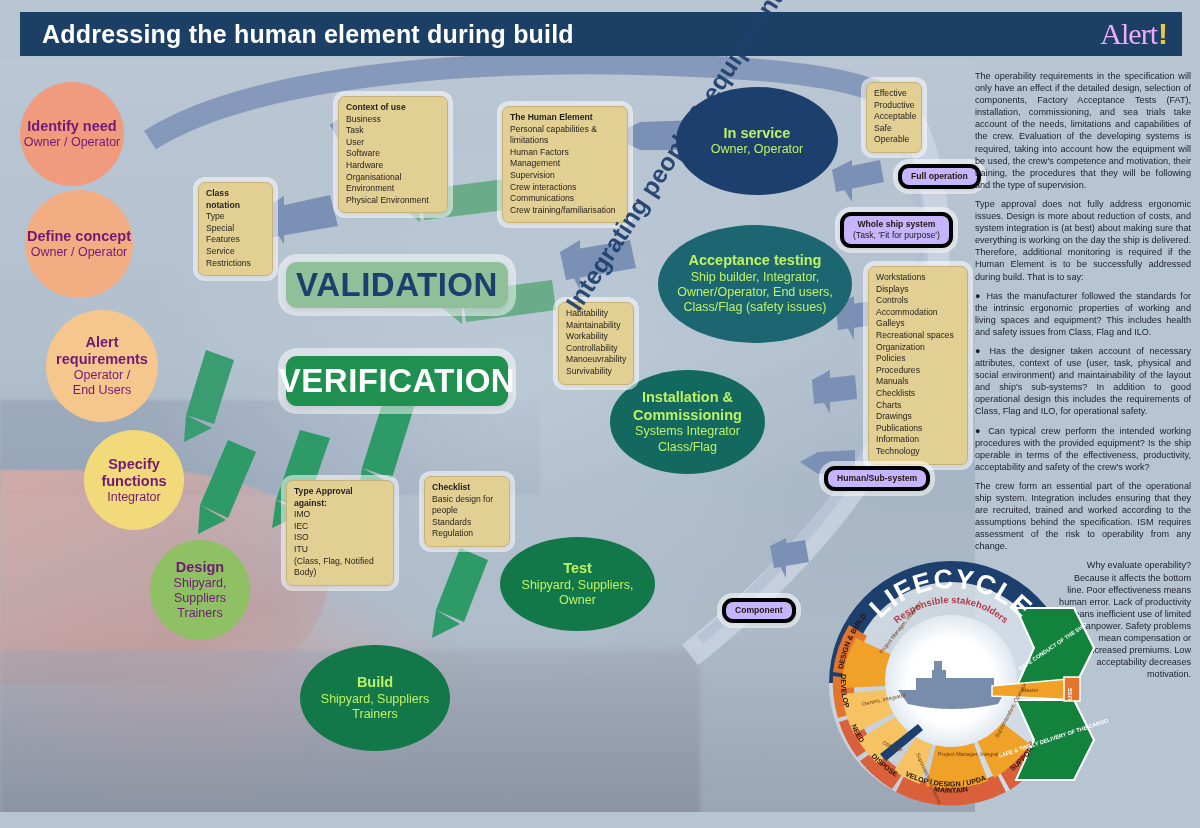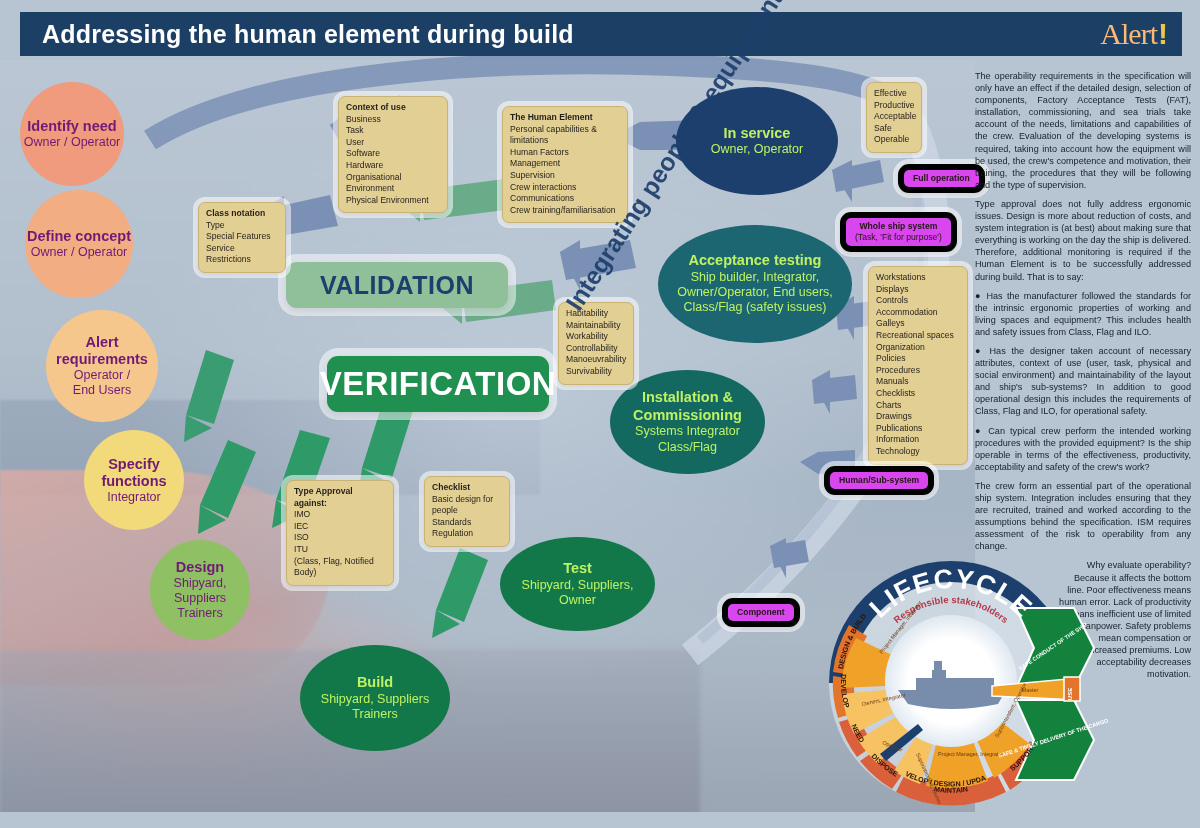--- a/index.html
+++ b/index.html
@@ -45,21 +45,21 @@
   .header {
     position: absolute; left: 20px; top: 12px; width: 1162px; height: 44px;
     background: #1c3f66;
     display: flex; align-items: center; justify-content: space-between;
     padding: 0 14px 0 22px;
   }
   .header-title {
     color: #ffffff; font-size: 25px; font-weight: bold; letter-spacing: .2px;
   }
   .logo { display:flex; align-items: baseline; }
-  .logo-text { color:#fdba74; font-size: 30px; font-weight: 300; letter-spacing: -1px; font-family:"Liberation Serif", serif;}
+  .logo-text { color:#f0abfc; font-size: 30px; font-weight: 300; letter-spacing: -1px; font-family:"Liberation Serif", serif;}
   .logo-bang { color:#e8c84a; font-size: 30px; font-weight: 600; margin-left:1px;}
 
   
   .circle {
     position: absolute; border-radius: 50%;
     display: flex; flex-direction: column; align-items: center; justify-content: center;
     text-align: center; color: #701a75; line-height: 1.18;
   }
   .circle .c-title { font-weight: bold; font-size: 14.5px; }
   .circle .c-sub { font-size: 12.5px; }
@@ -75,34 +75,34 @@
     position: absolute;
     background: #e2cf94;
     border: 1px solid #c8b275;
     border-radius: 7px;
     padding: 5px 7px 6px 7px;
     font-size: 8.6px; line-height: 1.35; color: #231f1a;
     box-shadow: 0 0 0 5px rgba(255,255,255,.55), 0 2px 4px rgba(0,0,0,.18);
   }
   .card .card-title { font-weight: bold; display:block; }
   .pill {
-    position: absolute; background:#d946ef; border:6px solid #000000;
+    position: absolute; background:#c4b5fd; border:4px solid #000000;
     border-radius: 11px; padding: 3px 9px;
     font-size: 8.6px; line-height:1.3; font-weight: bold; color:#241512; text-align:center;
     box-shadow: 0 0 0 5px rgba(255,255,255,.55), 0 2px 4px rgba(0,0,0,.18);
   }
   .pill .pill-sub { font-weight: normal; display:block; }
 
   .banner {
     position:absolute; border-radius: 11px;
     display:flex; align-items:center; justify-content:center;
     font-weight: bold; font-style: normal; letter-spacing:.5px;
     box-shadow: 0 0 0 8px rgba(255,255,255,.5), 0 3px 6px rgba(0,0,0,.2);
   }
-  #banner-validation { background:#8fc09a; color:#1d3f6d; font-size:25px; }
+  #banner-validation { background:#8fc09a; color:#1d3f6d; font-size:33px; }
   #banner-verification { background:#1f9050; color:#ffffff; font-size:33px; }
 
   
   .text-col {
     position: absolute; left: 975px; top: 70px; width: 216px;
     font-size: 9.1px; line-height: 1.33; color:#18202b; text-align: justify;
   }
   .text-col p { margin-bottom: 7px; }
   .text-col p.bullet { text-indent: 0; padding-left: 0; }
   .text-col p.ragged-right { }
@@ -280,21 +280,21 @@
 
   <div class="ellipse" style="left:500px; top:537px; width:155px; height:94px; background:#12784a;">
     <span class="e-title">Test</span>
     <span class="e-sub">Shipyard, Suppliers,</span>
     <span class="e-sub">Owner</span>
   </div>
 
   <div class="banner" id="banner-validation" style="left:286px; top:262px; width:222px; height:46px;">
     <span>VALIDATION</span>
   </div>
-  <div class="banner" id="banner-verification" style="left:286px; top:356px; width:222px; height:56px;margin-left:41px;">
+  <div class="banner" id="banner-verification" style="left:286px; top:356px; width:222px; height:50px;">
     <span>VERIFICATION</span>
   </div>
 
   <div class="card" style="left:338px; top:96px; width:110px;">
     <span class="card-title">Context of use</span>
     <span>Business</span><br>
     <span>Task</span><br>
     <span>User</span><br>
     <span>Software</span><br>
     <span>Hardware</span><br>
@@ -306,21 +306,21 @@
     <span class="card-title">The Human Element</span>
     <span>Personal  capabilities &amp; limitations</span><br>
     <span>Human Factors</span><br>
     <span>Management</span><br>
     <span>Supervision</span><br>
     <span>Crew interactions</span><br>
     <span>Communications</span><br>
     <span>Crew training/familiarisation</span>
   </div>
 
-  <div class="card" style="left:198px; top:182px; width:88px;margin-top:20px;">
+  <div class="card" style="left:198px; top:182px; width:75px;">
     <span class="card-title">Class notation</span>
     <span>Type</span><br>
     <span>Special Features</span><br>
     <span>Service Restrictions</span>
   </div>
 
   <div class="card" style="left:558px; top:302px; width:76px;">
     <span>Habitability</span><br>
     <span>Maintainability</span><br>
     <span>Workability</span><br>

